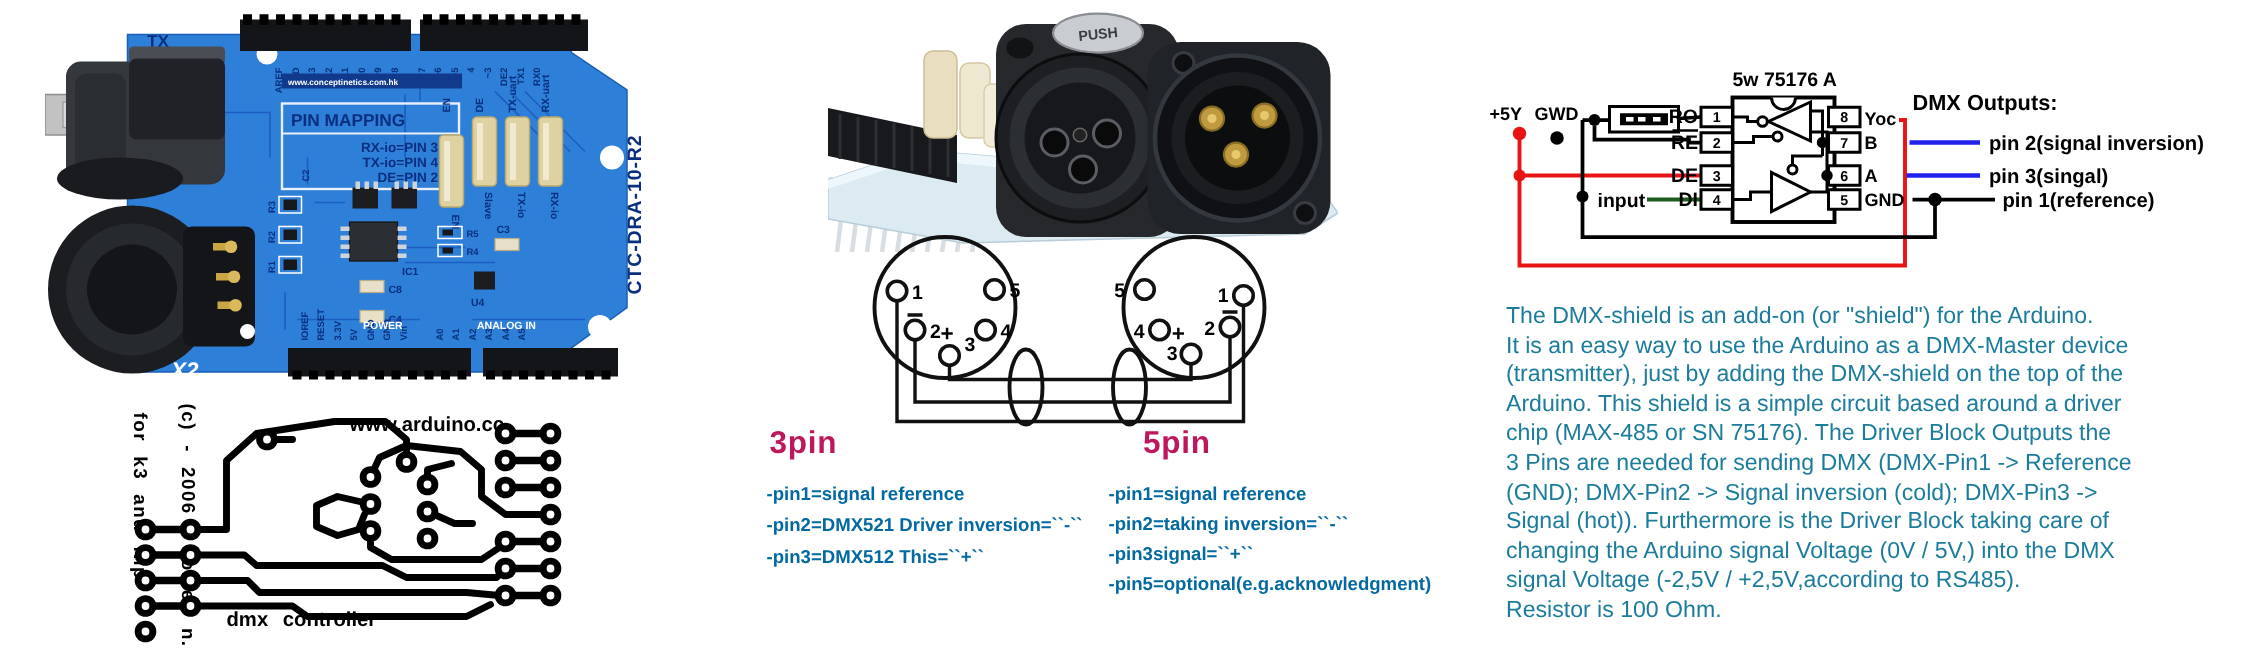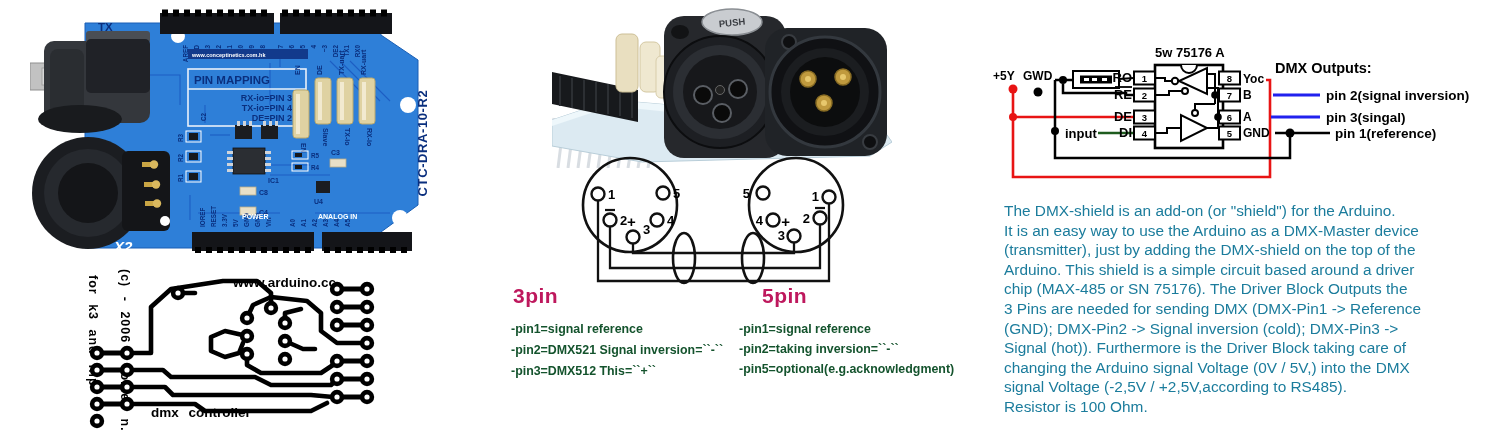--- a/index.html
+++ b/index.html
@@ -1,21 +1,21 @@
 <!DOCTYPE html>
 <html><head>
 <meta charset="utf-8">
 <style>
   html,body{margin:0;padding:0;background:#fff;}
   body{width:1500px;height:433px;position:relative;overflow:hidden;
        font-family:"Liberation Sans",sans-serif;}
   .abs{position:absolute;}
   
   .pin-head{font-size:21px;font-weight:bold;color:#be185d;letter-spacing:.5px;}
-  .pin-list{font-size:12.4px;font-weight:bold;color:#14532d;}
+  .pin-list{font-size:12.4px;font-weight:bold;color:#0369a1;}
   .pin-list .li{white-space:pre;}
   .list3 .li{line-height:21px;}
   .list5 .li{line-height:20px;}
   .desc{font-size:15.4px;line-height:19.6px;color:#1b7c9c;width:500px;}
   .desc .dline{white-space:pre;}
   
   svg text{font-family:"Liberation Sans",sans-serif;}
   .t-navy{fill:#0a2f7e;font-weight:bold;}
   .t-white{fill:#ffffff;font-weight:bold;}
   .t55{font-size:5.5px;}.t6{font-size:6.3px;}.t7{font-size:7px;}
@@ -453,27 +453,28 @@
     <text class="dia-num" x="253" y="75" text-anchor="end">2</text>
     <text class="dia-num" x="228" y="92" text-anchor="end">3</text>
     <text class="dia-sign" x="233" y="79" text-anchor="end">+</text>
     <line x1="258" y1="60" x2="268" y2="60" stroke="#111" stroke-width="2.2"></line>
   </g>
 </svg>
 
 <div class="abs pin-head" style="left:513px;top:284px">3pin</div>
 <div class="abs pin-list list3" style="left:511px;top:319px">
   <div class="li">-pin1=signal reference</div>
-  <div class="li">-pin2=DMX521 Signal inversion=``-``</div>
+  <div class="li">-pin2=DMX521 Driver inversion=``-``</div>
   <div class="li">-pin3=DMX512 This=``+``</div>
 </div>
 <div class="abs pin-head" style="left:762px;top:284px">5pin</div>
 <div class="abs pin-list list5" style="left:739px;top:319px">
   <div class="li">-pin1=signal reference</div>
   <div class="li">-pin2=taking inversion=``-``</div>
+  <div class="li">-pin3signal=``+``</div>
   <div class="li">-pin5=optional(e.g.acknowledgment)</div>
 </div>
 
 <svg class="abs" style="left:985px;top:40px" width="515" height="155" viewBox="0 0 515 155">
 
   <g stroke="#e81414" stroke-width="2.6" fill="none">
     <path d="M28,51 L28,137 L285,137 L285,40 L281,40"></path>
     <path d="M28,77 L149,77"></path>
   </g>
   <circle cx="28" cy="49" r="4.5" fill="#e81414"></circle>

